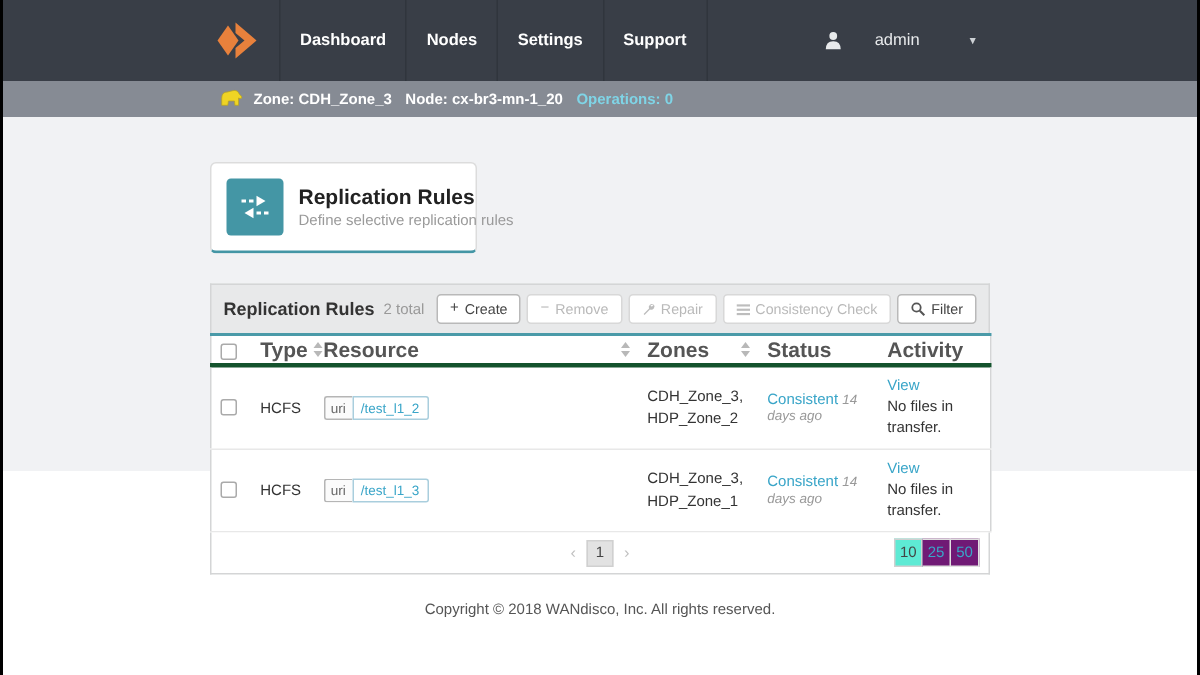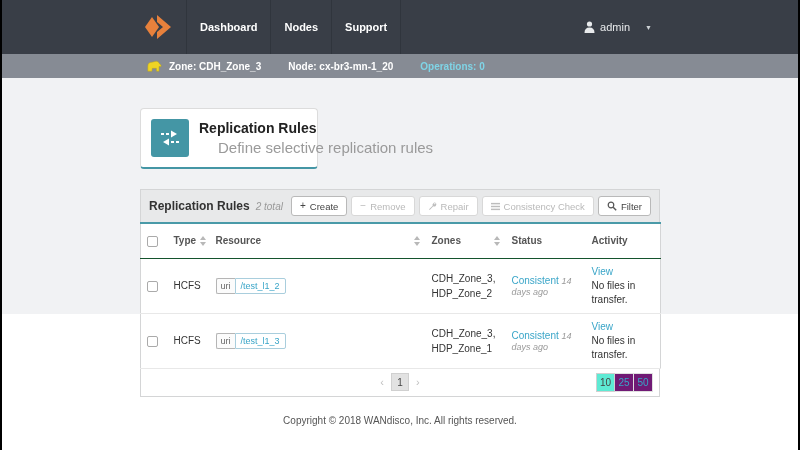--- a/index.html
+++ b/index.html
@@ -8,63 +8,63 @@
   .page { width:796px; height:450px; margin:0 auto; background:#fff; }
 
   
   .topnav { height:54px; background:#393e47; display:flex; align-items:stretch; padding:0 146px 0 142px; }
   .logo { display:flex; align-items:center; margin-right:12px; }
   .tabs { display:flex; align-items:stretch; }
   .tab { display:flex; align-items:center; padding:0 13px; color:#fff; font-size:11px; font-weight:bold;
          border-left:1px solid #30353d; cursor:pointer; white-space:nowrap; }
   .tab:last-child { border-right:1px solid #30353d; }
   .tab.active { background:#f1f1f1; color:#3a3f48; }
-  .user { margin-left:auto; display:flex; align-items:center; gap:5px; color:#e8eaec; font-size:11px; cursor:pointer; }
+  .user { margin-left:auto; display:flex; align-items:center; gap:22px; color:#e8eaec; font-size:11px; cursor:pointer; }
   .user .caret { font-size:7px; color:#cdd1d5; margin-left:10px; }
 
   
   .zonebar { height:24px; background:#868b94; display:flex; align-items:center; padding:0 120px 0 143px;
              color:#fff; font-size:10px; font-weight:bold; }
-  .zonebar .item { margin-right:27px; white-space:nowrap; }
+  .zonebar .item { margin-right:9px; white-space:nowrap; }
   .ops { color:#7fd4e6; text-decoration:none; font-weight:bold; }
   .zb-right { margin-left:auto; display:flex; align-items:center; }
   .eval { margin-right:14px; letter-spacing:.3px; }
   .dv-label { font-weight:bold; margin-right:5px; }
   .dv-bar { width:57px; height:14px; background:#dadddf; border:1px solid #a8adb2; display:flex; align-items:center; }
   .dv-text { font-size:9px; color:#444; padding-left:3px; font-weight:normal; }
 
   
   .content { height:236px; background:#f1f2f4; padding-top:30px; }
   .wrap { width:520px; margin:0 auto; }
 
   .card { width:178px; background:#fff; border:1px solid #dcdcdc; border-bottom:2px solid #4496a5;
           border-radius:4px; display:flex; align-items:center; padding:10px 10px; gap:10px; }
   .card-icon { width:38px; height:38px; background:#4496a5; border-radius:3px; flex:none;
                display:flex; align-items:center; justify-content:center; }
   .card-title { font-size:14px; font-weight:bold; color:#222; }
-  .card-sub { font-size:15px; color:#9a9a9a; margin-top:3px; white-space:nowrap;margin-left:19px; }
+  .card-sub { font-size:10px; color:#9a9a9a; margin-top:3px; white-space:nowrap; }
 
   
   .panel { margin-top:20px; }
   .panel-head { background:#e8e9ea; border:1px solid #d4d5d6; border-bottom:none; height:33px;
                 display:flex; align-items:center; padding:0 8px; }
   .panel-title { font-size:12px; font-weight:bold; color:#333; }
-  .panel-total { font-size:10px; font-style:italic; color:#999; margin-left:6px; }
+  .panel-total { font-size:10px; color:#999; margin-left:6px; }
   .btns { margin-left:auto; display:flex; gap:4px; }
   .btn { display:inline-flex; align-items:center; gap:4px; height:20px; padding:0 8px; background:#fff;
          border:1px solid #b9b9b9; border-radius:3px; font-size:9.5px; color:#444;
          font-family:"Liberation Sans", sans-serif; cursor:pointer; white-space:nowrap; }
   .btn.disabled { color:#b9b9b9; border-color:#d8d8d8; cursor:default; }
   .bi { font-size:10px; line-height:1; }
   .btn svg { display:block; }
 
   table { width:520px; border-collapse:collapse; background:#fff; border:1px solid #d4d5d6;
           border-top:2px solid #4a9aa8; table-layout:fixed; }
-  th { font-size:10px; color:#555; text-align:left; font-weight:bold; padding:11px 6px;
-       border-bottom:1px solid #14532d; }
+  th { font-size:14px; color:#555; text-align:left; font-weight:bold; padding:1px 6px;
+       border-bottom:3px solid #14532d; }
   td { font-size:10px; color:#333; padding:6px 6px; border-bottom:1px solid #e8e8e8; vertical-align:middle; }
   .col-cb { width:27px; } .col-type { width:42px; } .col-res { width:216px; }
   .col-zones { width:80px; } .col-status { width:80px; } .col-act { width:75px; }
 
   .cb { display:inline-block; width:11px; height:11px; border:1px solid #aaa; border-radius:2px;
         background:#fff; cursor:pointer; vertical-align:middle; }
   .th-flex { display:flex; align-items:center; justify-content:space-between; }
   .th-inline { display:flex; align-items:center; gap:4px; }
   .sort { display:inline-flex; flex-direction:column; gap:2px; }
   .sort i { display:block; width:0; height:0; border-left:3px solid transparent; border-right:3px solid transparent; }
@@ -104,20 +104,21 @@
   <div class="topnav">
     <div class="logo">
       <svg width="30" height="26" viewBox="0 0 30 26">
         <polygon points="8,3 15,13 8,23 1,13" fill="#e8813c"></polygon>
         <path d="M13 1 L27 13 L13 25 L13 18 L19 13 L13 8 Z" fill="#e8813c"></path>
       </svg>
     </div>
     <div class="tabs">
       <div class="tab">Dashboard</div>
       <div class="tab">Nodes</div>
+      <div class="tab">Settings</div>
       <div class="tab">Support</div>
     </div>
     <div class="user">
       <svg width="11" height="12" viewBox="0 0 11 12">
         <circle cx="5.5" cy="3" r="2.6" fill="#e8eaec"></circle>
         <path d="M0.5 12 Q0.5 6.5 5.5 6.5 Q10.5 6.5 10.5 12 Z" fill="#e8eaec"></path>
       </svg>
       <span>admin</span>
       <span class="caret">▼</span>
     </div>

